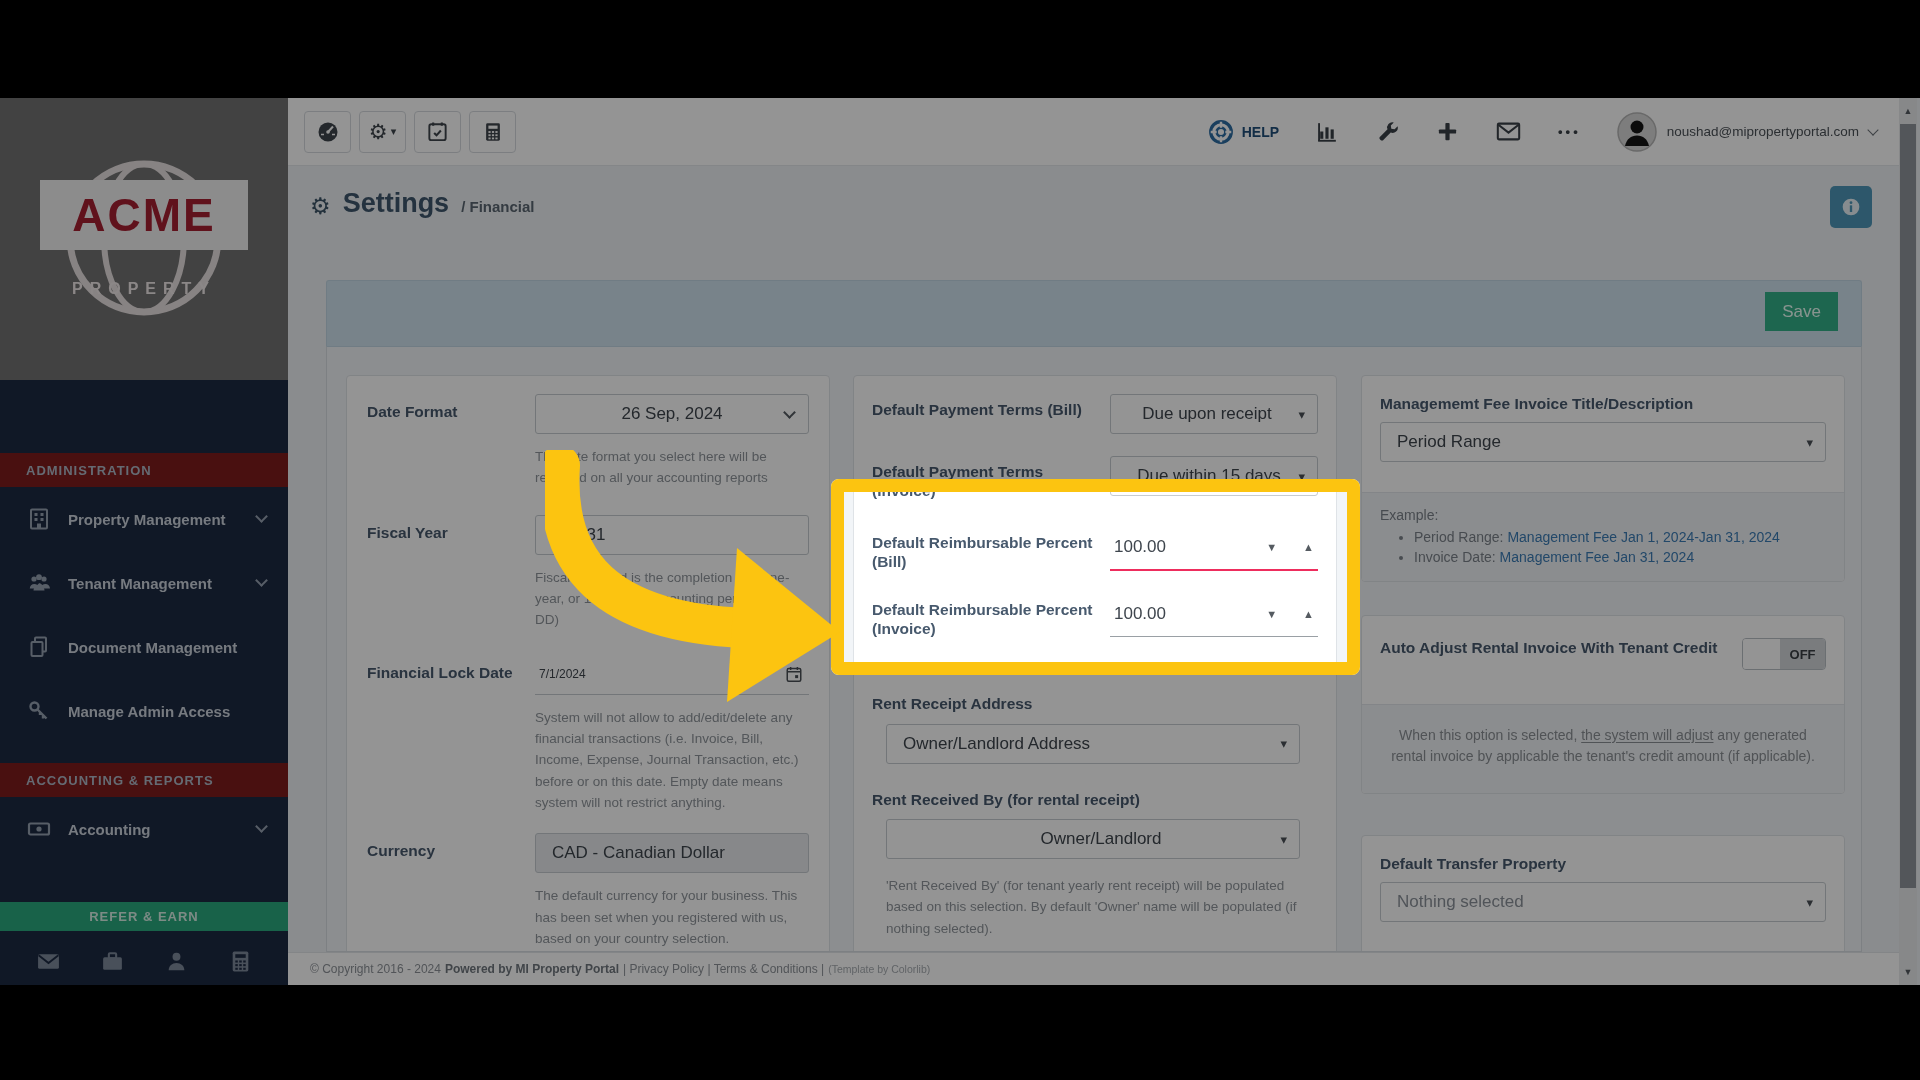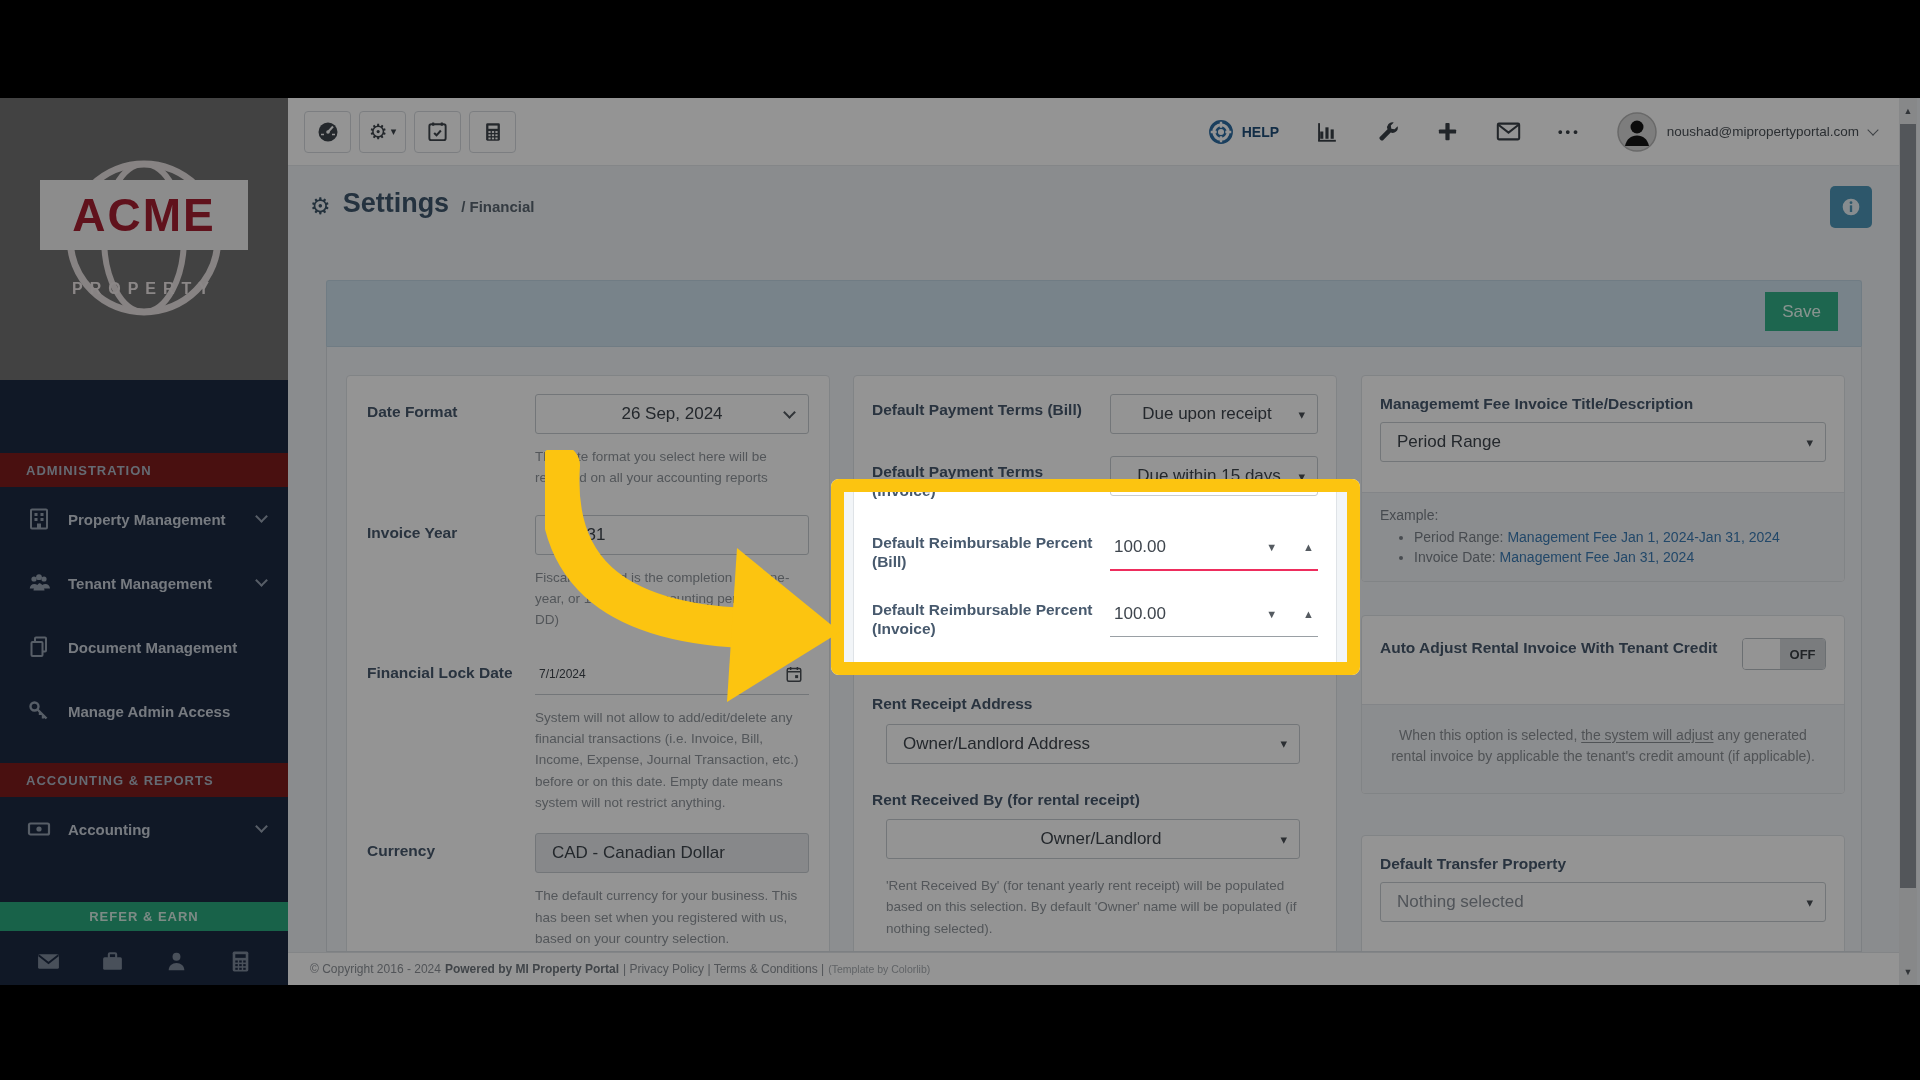--- a/index.html
+++ b/index.html
@@ -368,21 +368,21 @@
     <div class="frow">
       <div class="f-label">Date Format</div>
       <div class="select-box">
         <span>26 Sep, 2024</span>
         <span class="thin-caret"></span>
       </div>
       <div class="help gc2">The date format you select here will be reflected on all your accounting reports</div>
     </div>
 
     <div class="frow" style="margin-top:26px;">
-      <div class="f-label">Invoice Year</div>
+      <div class="f-label">Fiscal Year</div>
       <div class="input-box">
         <span>12-31</span>
       </div>
       <div class="help gc2">Fiscal year-end is the completion of a one-year, or 12-month, accounting period (MM-DD)</div>
     </div>
 
     <div class="frow" style="margin-top:24px;">
       <div class="f-label">Financial Lock Date</div>
       <div class="date-box">
         <span>7/1/2024</span>

